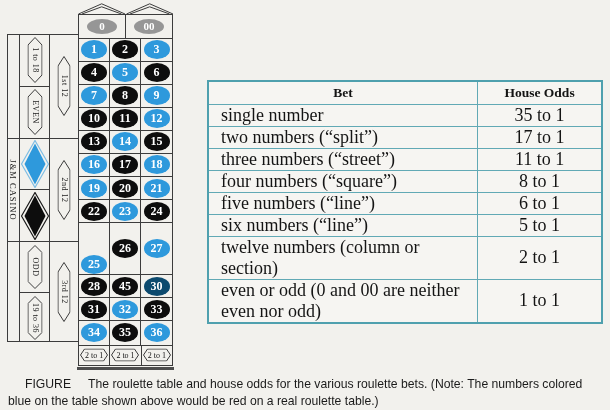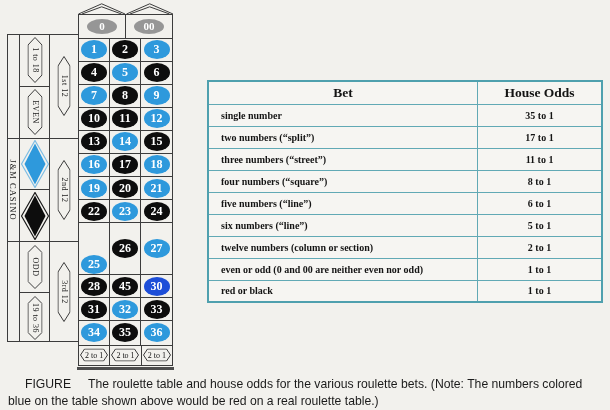--- a/index.html
+++ b/index.html
@@ -66,21 +66,21 @@
 
   .base-bar { left: 77px; top: 366.5px; width: 97px; height: 3px; background: #4d4d4d; }
 
   
   .odds-wrap { left: 207px; top: 80px; }
   table.odds { border-collapse: collapse; width: 396px;
     background: #f6f5f2; border: 2px solid #4fa0ae;
     font-family: "Liberation Serif", serif; color: #141414; }
   .odds th, .odds td { border: 1px solid #61a9b5; }
   .odds th { height: 23px; font-size: 13.5px; font-weight: bold; text-align: center; }
-  .odds td { height: 22px; font-size: 10px; font-weight: bold; }
+  .odds td { height: 22px; font-size: 18px; }
   .odds td.bet { padding-left: 12px; text-align: left; }
   .odds td.oddsv { text-align: center; }
   .odds col.c-bet { width: 271px; } .odds col.c-odds { width: 125px; }
 
   
   .caption { left: 8px; top: 376px; width: 599px;
     font-family: "Liberation Sans", sans-serif;
     font-size: 12.2px; line-height: 1.38; color: #1b1b1b; }
   .cap-label { display: inline-block; width: 80px; text-align: center; }
 </style>
@@ -255,21 +255,21 @@
     <div class="ncell">
       <div class="oval" style="background: rgb(46, 153, 220);">27</div>
     </div>
     <div class="ncell">
       <div class="oval" style="background: rgb(13, 13, 13);">28</div>
     </div>
     <div class="ncell">
       <div class="oval" style="background: rgb(13, 13, 13);">45</div>
     </div>
     <div class="ncell">
-      <div class="oval" style="background: #1d4ed8;">30</div>
+      <div class="oval" style="background: #0c4a6e;">30</div>
     </div>
     <div class="ncell">
       <div class="oval" style="background: rgb(13, 13, 13);">31</div>
     </div>
     <div class="ncell">
       <div class="oval" style="background: rgb(46, 153, 220);">32</div>
     </div>
     <div class="ncell">
       <div class="oval" style="background: rgb(13, 13, 13);">33</div>
     </div>
@@ -345,23 +345,19 @@
           <td class="oddsv">5 to 1</td>
         </tr>
         <tr>
           <td class="bet">twelve numbers (column or section)</td>
           <td class="oddsv">2 to 1</td>
         </tr>
         <tr>
           <td class="bet">even or odd (0 and 00 are neither even nor odd)</td>
           <td class="oddsv">1 to 1</td>
         </tr>
-        <tr>
-          <td class="bet">red or black</td>
-          <td class="oddsv">1 to 1</td>
-        </tr>
       </tbody>
   </table>
 </div>
 
 <div class="abs caption">
   <span class="cap-label">FIGURE</span><span>The roulette table and house odds for the various roulette bets. (Note: The numbers colored blue on the table shown above would be red on a real roulette table.)</span>
 </div>
 
 </body></html>

